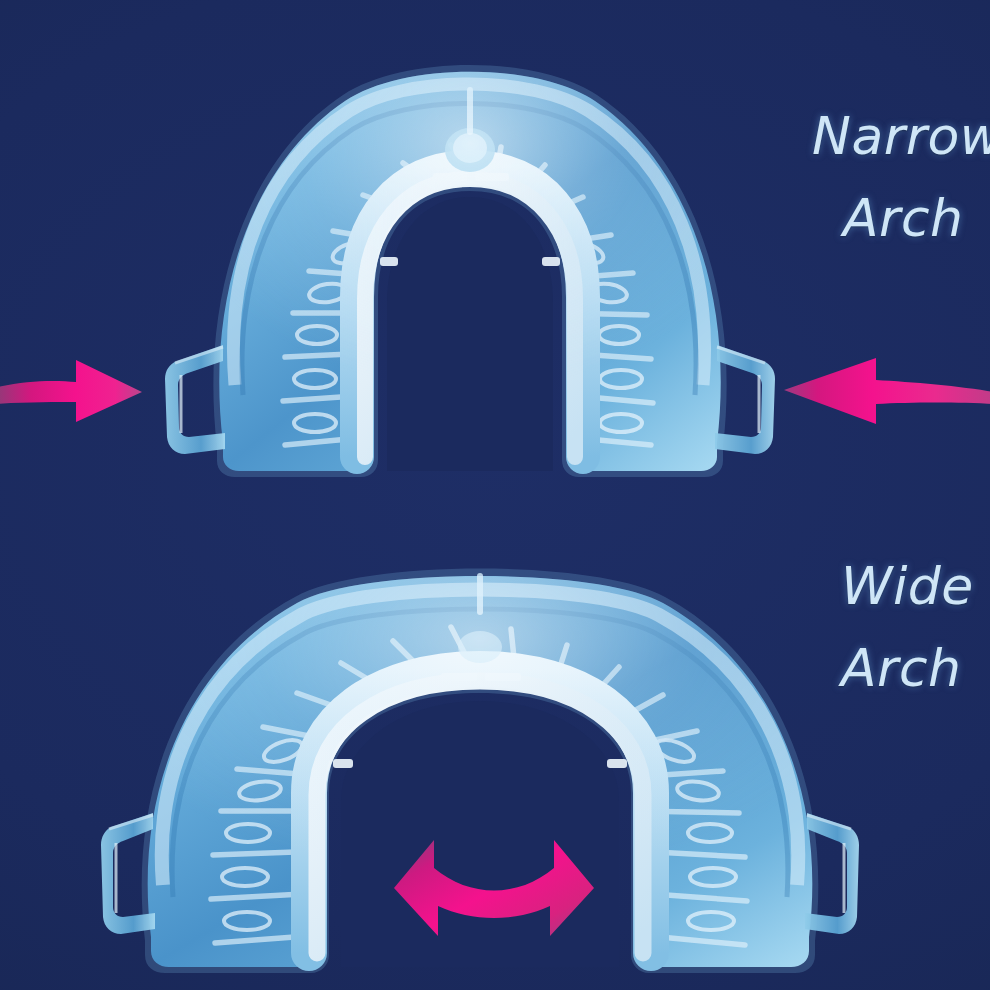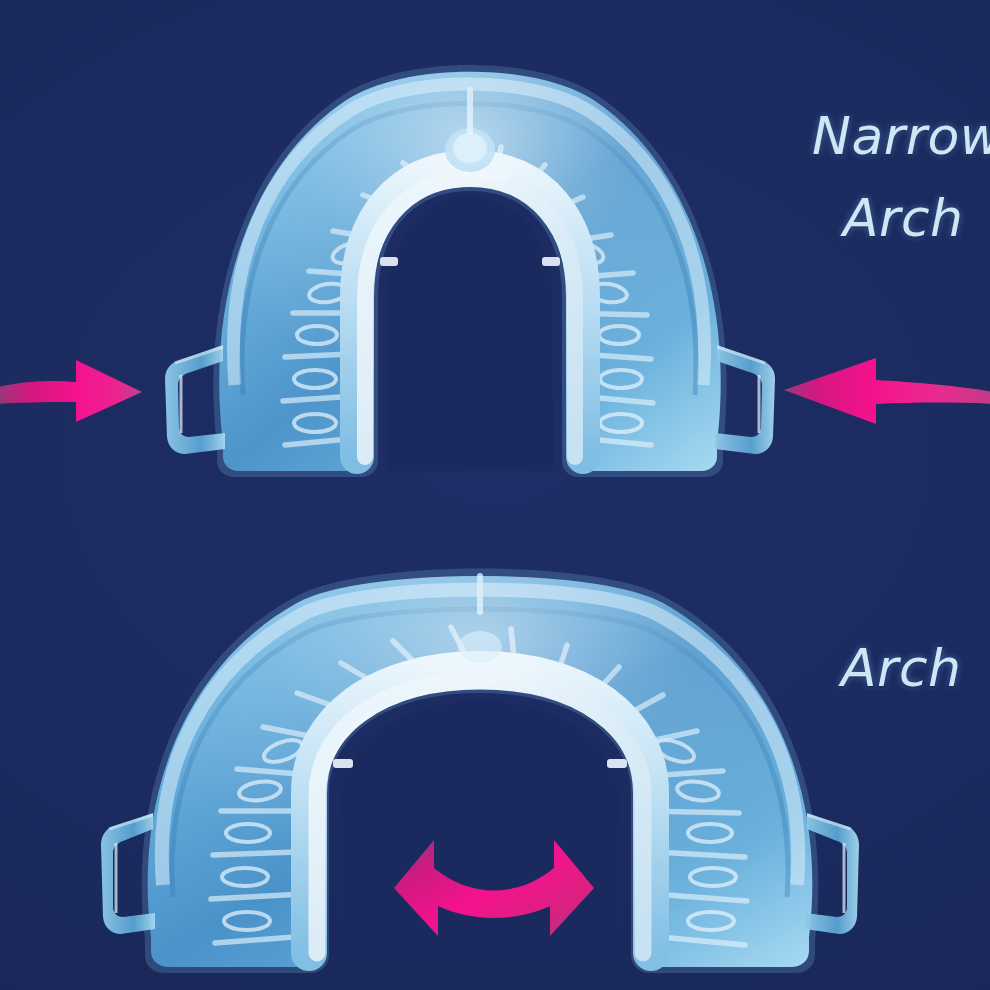--- a/index.html
+++ b/index.html
@@ -400,15 +400,16 @@
       </defs>
       <path d="M44,4 L44,32
                C80,62 128,62 164,32
                L164,4 L204,52 L160,100 L160,70
                C126,86 82,86 48,70 L48,100 L4,52 Z" fill="url(#arrowEG)"></path>
     </svg>
   </div>
 
   <div class="label" id="label-narrow-1">Narrow</div>
   <div class="label" id="label-narrow-2">Arch</div>
+  <div class="label" id="label-wide-1">Wide</div>
   <div class="label" id="label-wide-2">Arch</div>
 
 </div>
 
 </body></html>

